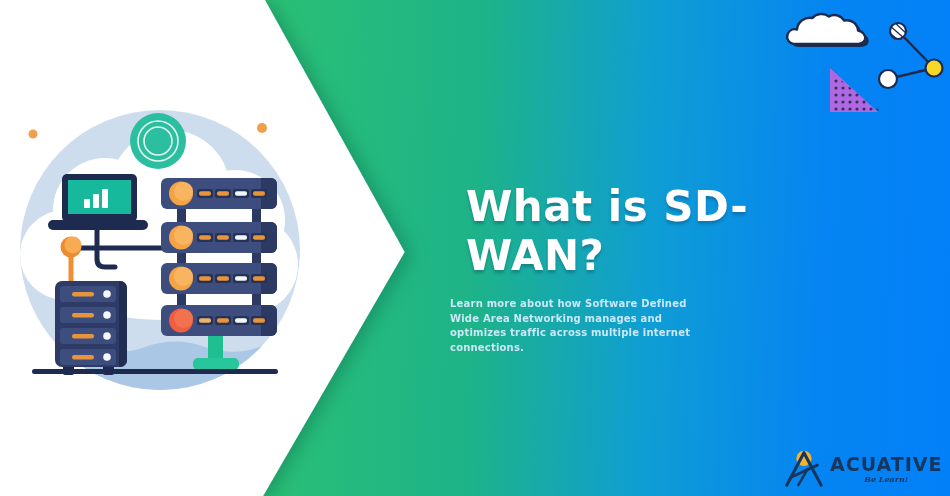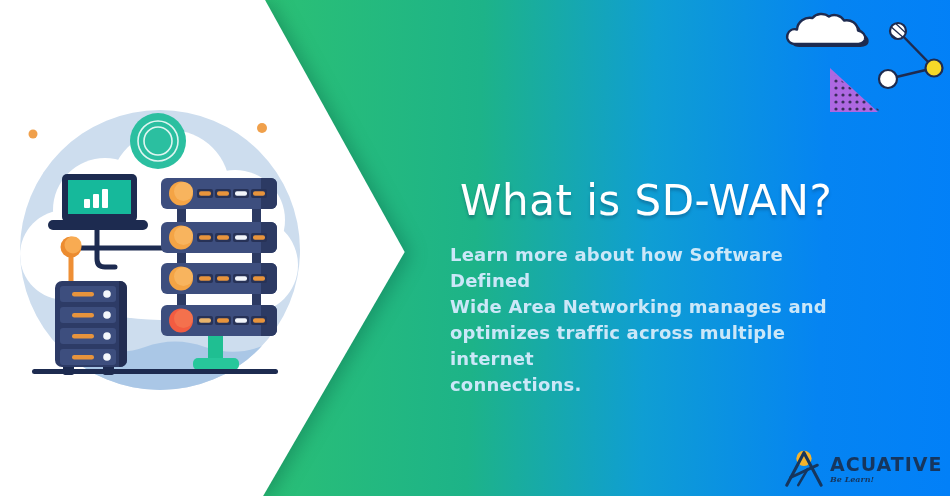--- a/index.html
+++ b/index.html
@@ -9,39 +9,39 @@
     background:linear-gradient(92deg,#2cc173 26%,#1db388 50%,#0f9ed3 68%,#0584f2 86%,#0280f8 100%);
   }
   .chevron-wrap{position:absolute;inset:0;filter:drop-shadow(6px 2px 9px rgba(0,70,60,.32));}
   .chevron{
     position:absolute;inset:0;background:#ffffff;
     clip-path:polygon(0% 0%, 27.9% 0%, 42.6% 50.8%, 27.7% 100%, 0% 100%);
   }
   .illustration{position:absolute;left:0;top:95px;width:320px;height:310px;}
   .headline{position:absolute;left:450px;top:166px;width:430px;color:#fff;}
   .headline h1{
-    margin:10px;font-family:"DejaVu Sans","Liberation Sans",sans-serif;
-    font-size:42px;font-weight:normal;letter-spacing:.5px;color:#ffffff;
+    margin:16px;font-family:"DejaVu Sans","Liberation Sans",sans-serif;
+    font-size:42px;font-weight:bold;letter-spacing:.5px;color:#ffffff;
     text-shadow:0 3px 3px rgba(15,61,96,.35);
   }
   .headline p{
     margin:17px 0 0 0;width:400px;
     font-family:"DejaVu Sans","Liberation Sans",sans-serif;
-    font-size:18px;line-height:1.45;font-weight:bold;letter-spacing:.2px;
+    font-size:10px;line-height:1.45;font-weight:bold;letter-spacing:.2px;
     color:#cbe7f8;white-space:pre-line;
   }
   .deco{position:absolute;}
   .deco-cloud{left:784px;top:12px;width:88px;height:46px;}
   .deco-triangle{left:826px;top:64px;width:60px;height:54px;}
   .deco-dots{left:872px;top:16px;width:76px;height:76px;}
   .logo{
     position:absolute;left:781px;top:446px;display:flex;align-items:center;gap:5px;
   }
   .logo-mark{width:44px;height:44px;}
-  .logo-text{display:flex;flex-direction:column;align-items:flex-start;}
+  .logo-text{display:flex;flex-direction:column;align-items:center;}
   .logo-name{
     font-family:"DejaVu Sans","Liberation Sans",sans-serif;
     font-size:19px;font-weight:bold;letter-spacing:1px;color:#16365e;
   }
   .logo-tagline{
     font-family:"DejaVu Serif","Liberation Serif",serif;
     font-style:italic;font-size:8px;font-weight:bold;color:#16365e;margin-top:-1px;
   }
 </style>
 </head>

